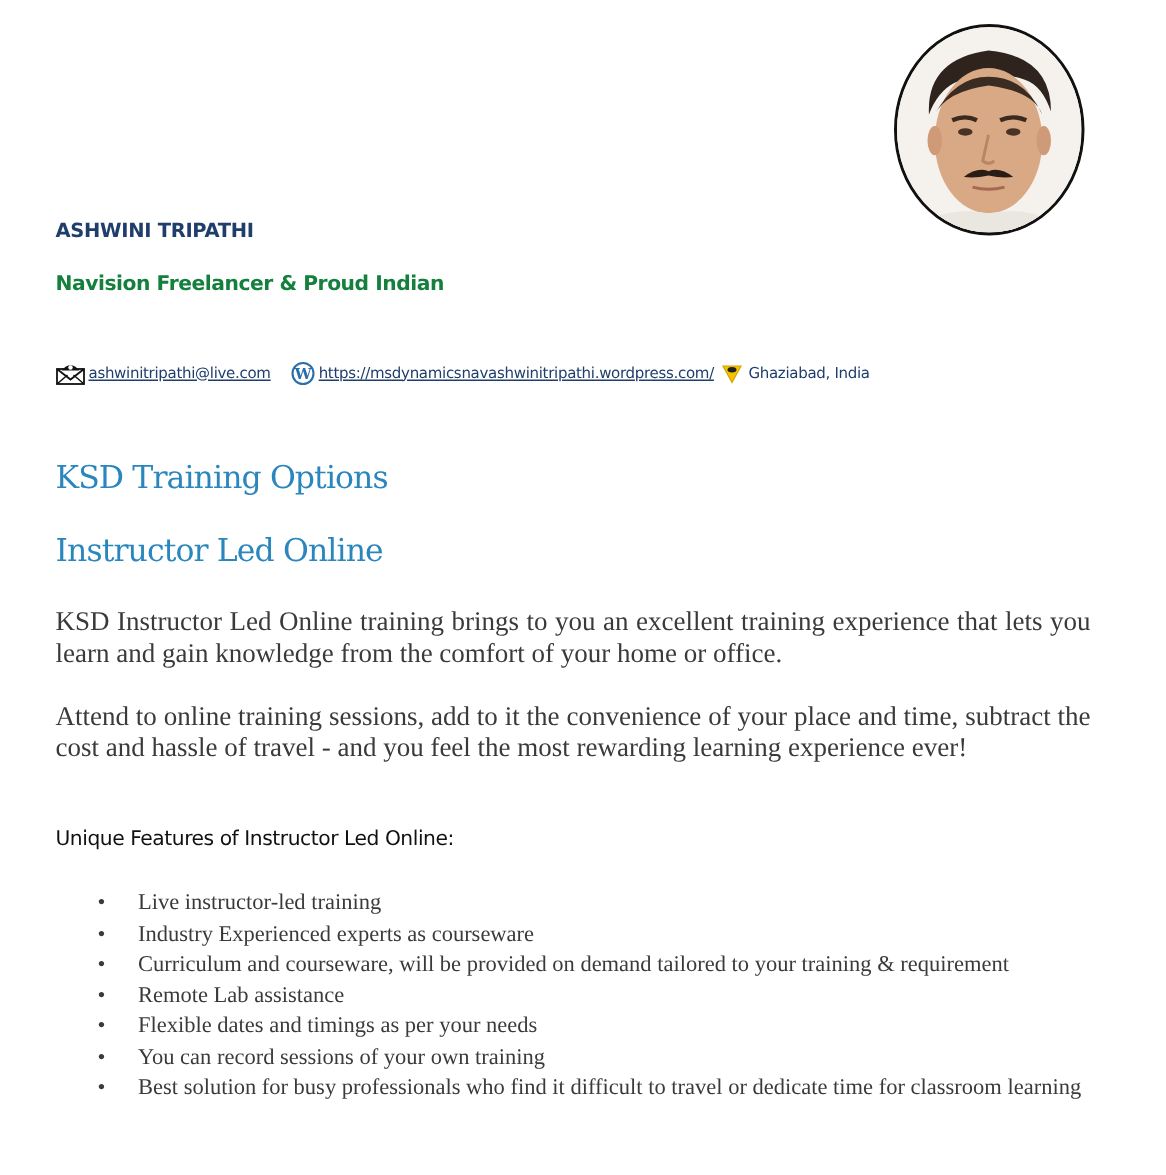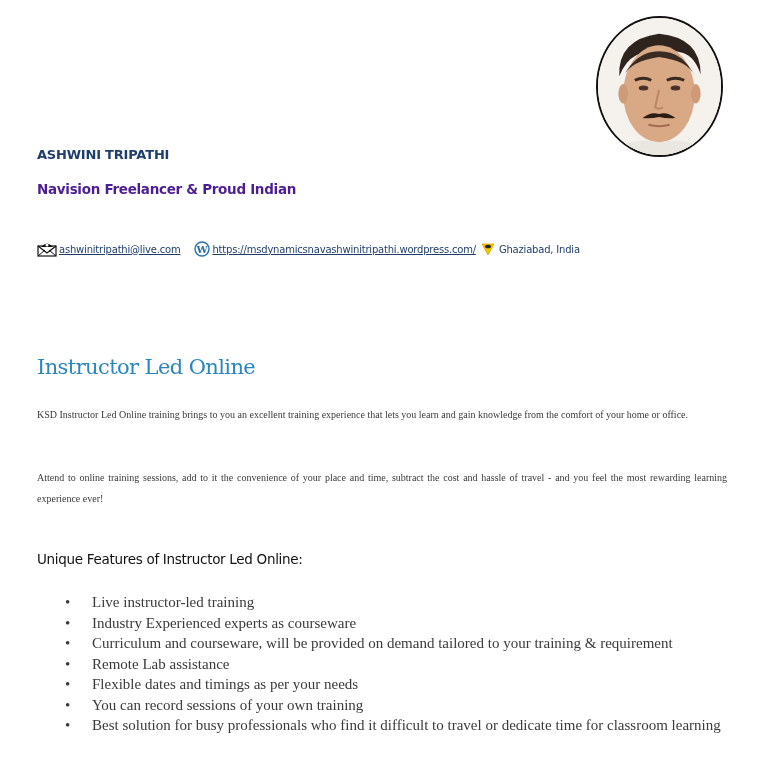--- a/index.html
+++ b/index.html
@@ -39,21 +39,21 @@
       font-size: 13px;
       color: #1f3e6b;
       letter-spacing: -0.2px;
     }
     .tagline {
       position: absolute;
       left: 37px; top: 181px;
       font-family: "DejaVu Sans", sans-serif;
       font-weight: bold;
       font-size: 13.5px;
-      color: #4c1d95;
+      color: #15803d;
       letter-spacing: -0.3px;
     }
     .contact {
       position: absolute;
       left: 37px; top: 216px;
       height: 18px;
       display: flex;
       align-items: center;
       font-family: "DejaVu Sans", sans-serif;
       font-size: 10px;
@@ -89,21 +89,21 @@
       font-family: "DejaVu Serif", "Liberation Serif", serif;
       font-size: 21px;
       color: #2a86bd;
       letter-spacing: -0.6px;
     }
     .para {
       position: absolute;
       left: 37px;
       width: 690px;
       font-family: "Liberation Serif", "DejaVu Serif", serif;
-      font-size: 10px;
+      font-size: 18px;
       line-height: 21px;
       color: #3a3a3a;
       text-align: justify;
       text-align-last: left;
     }
     .para1 { top: 404px; }
     .para2 { top: 467px; }
     .features-title {
       position: absolute;
       left: 37px; top: 551px;
@@ -192,20 +192,21 @@
     <span class="gap2"></span>
     <span class="ico" style="width:16px;">
       <svg viewBox="0 0 16 16" xmlns="http://www.w3.org/2000/svg">
         <path d="M2 3 L14 3 L8 14 Z" fill="#f5c400" stroke="#d9a400" stroke-width="0.8"></path>
         <ellipse cx="8" cy="5.5" rx="3" ry="1.8" fill="#222"></ellipse>
       </svg>
     </span>
     <span class="loc-text">Ghaziabad, India</span>
   </div>
 
+  <div class="h1">KSD Training Options</div>
   <div class="h2">Instructor Led Online</div>
 
   <p class="para para1" style="margin:0;">KSD Instructor Led Online training brings to you an excellent training experience that lets you learn and gain knowledge from the comfort of your home or office.</p>
   <p class="para para2" style="margin:0;">Attend to online training sessions, add to it the convenience of your place and time, subtract the cost and hassle of travel - and you feel the most rewarding learning experience ever!</p>
 
   <div class="features-title">Unique Features of Instructor Led Online:</div>
 
   <ul class="features">
     <li><span class="bullet">•</span><span>Live instructor-led training</span></li>
     <li><span class="bullet">•</span><span>Industry Experienced experts as courseware</span></li>

